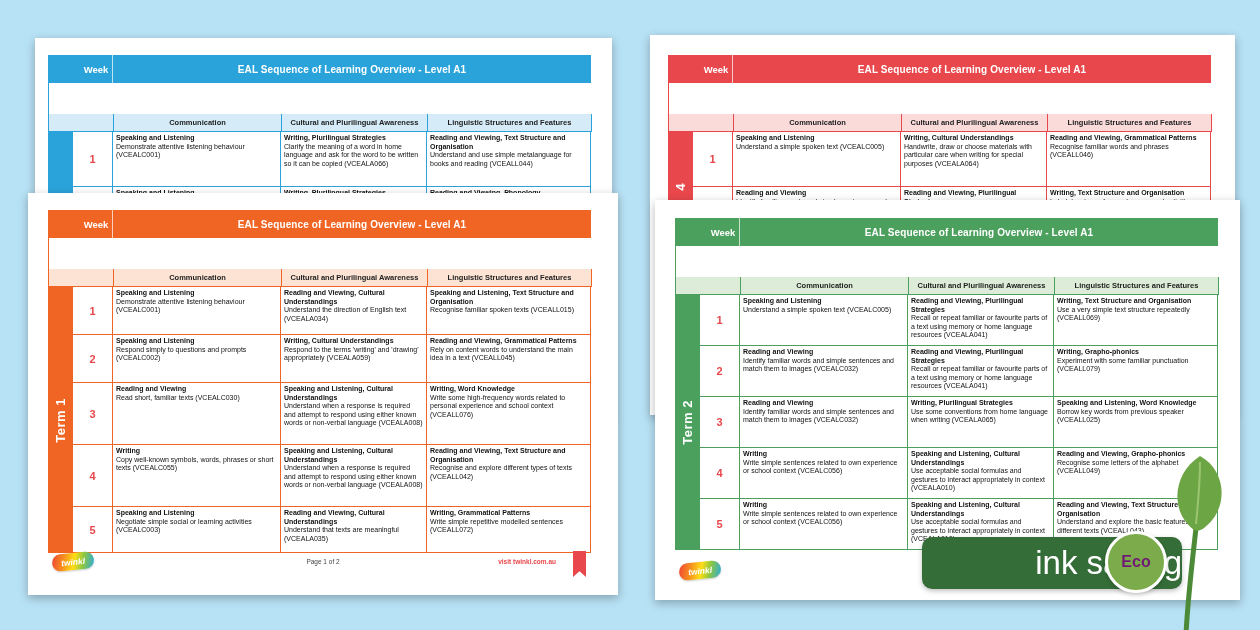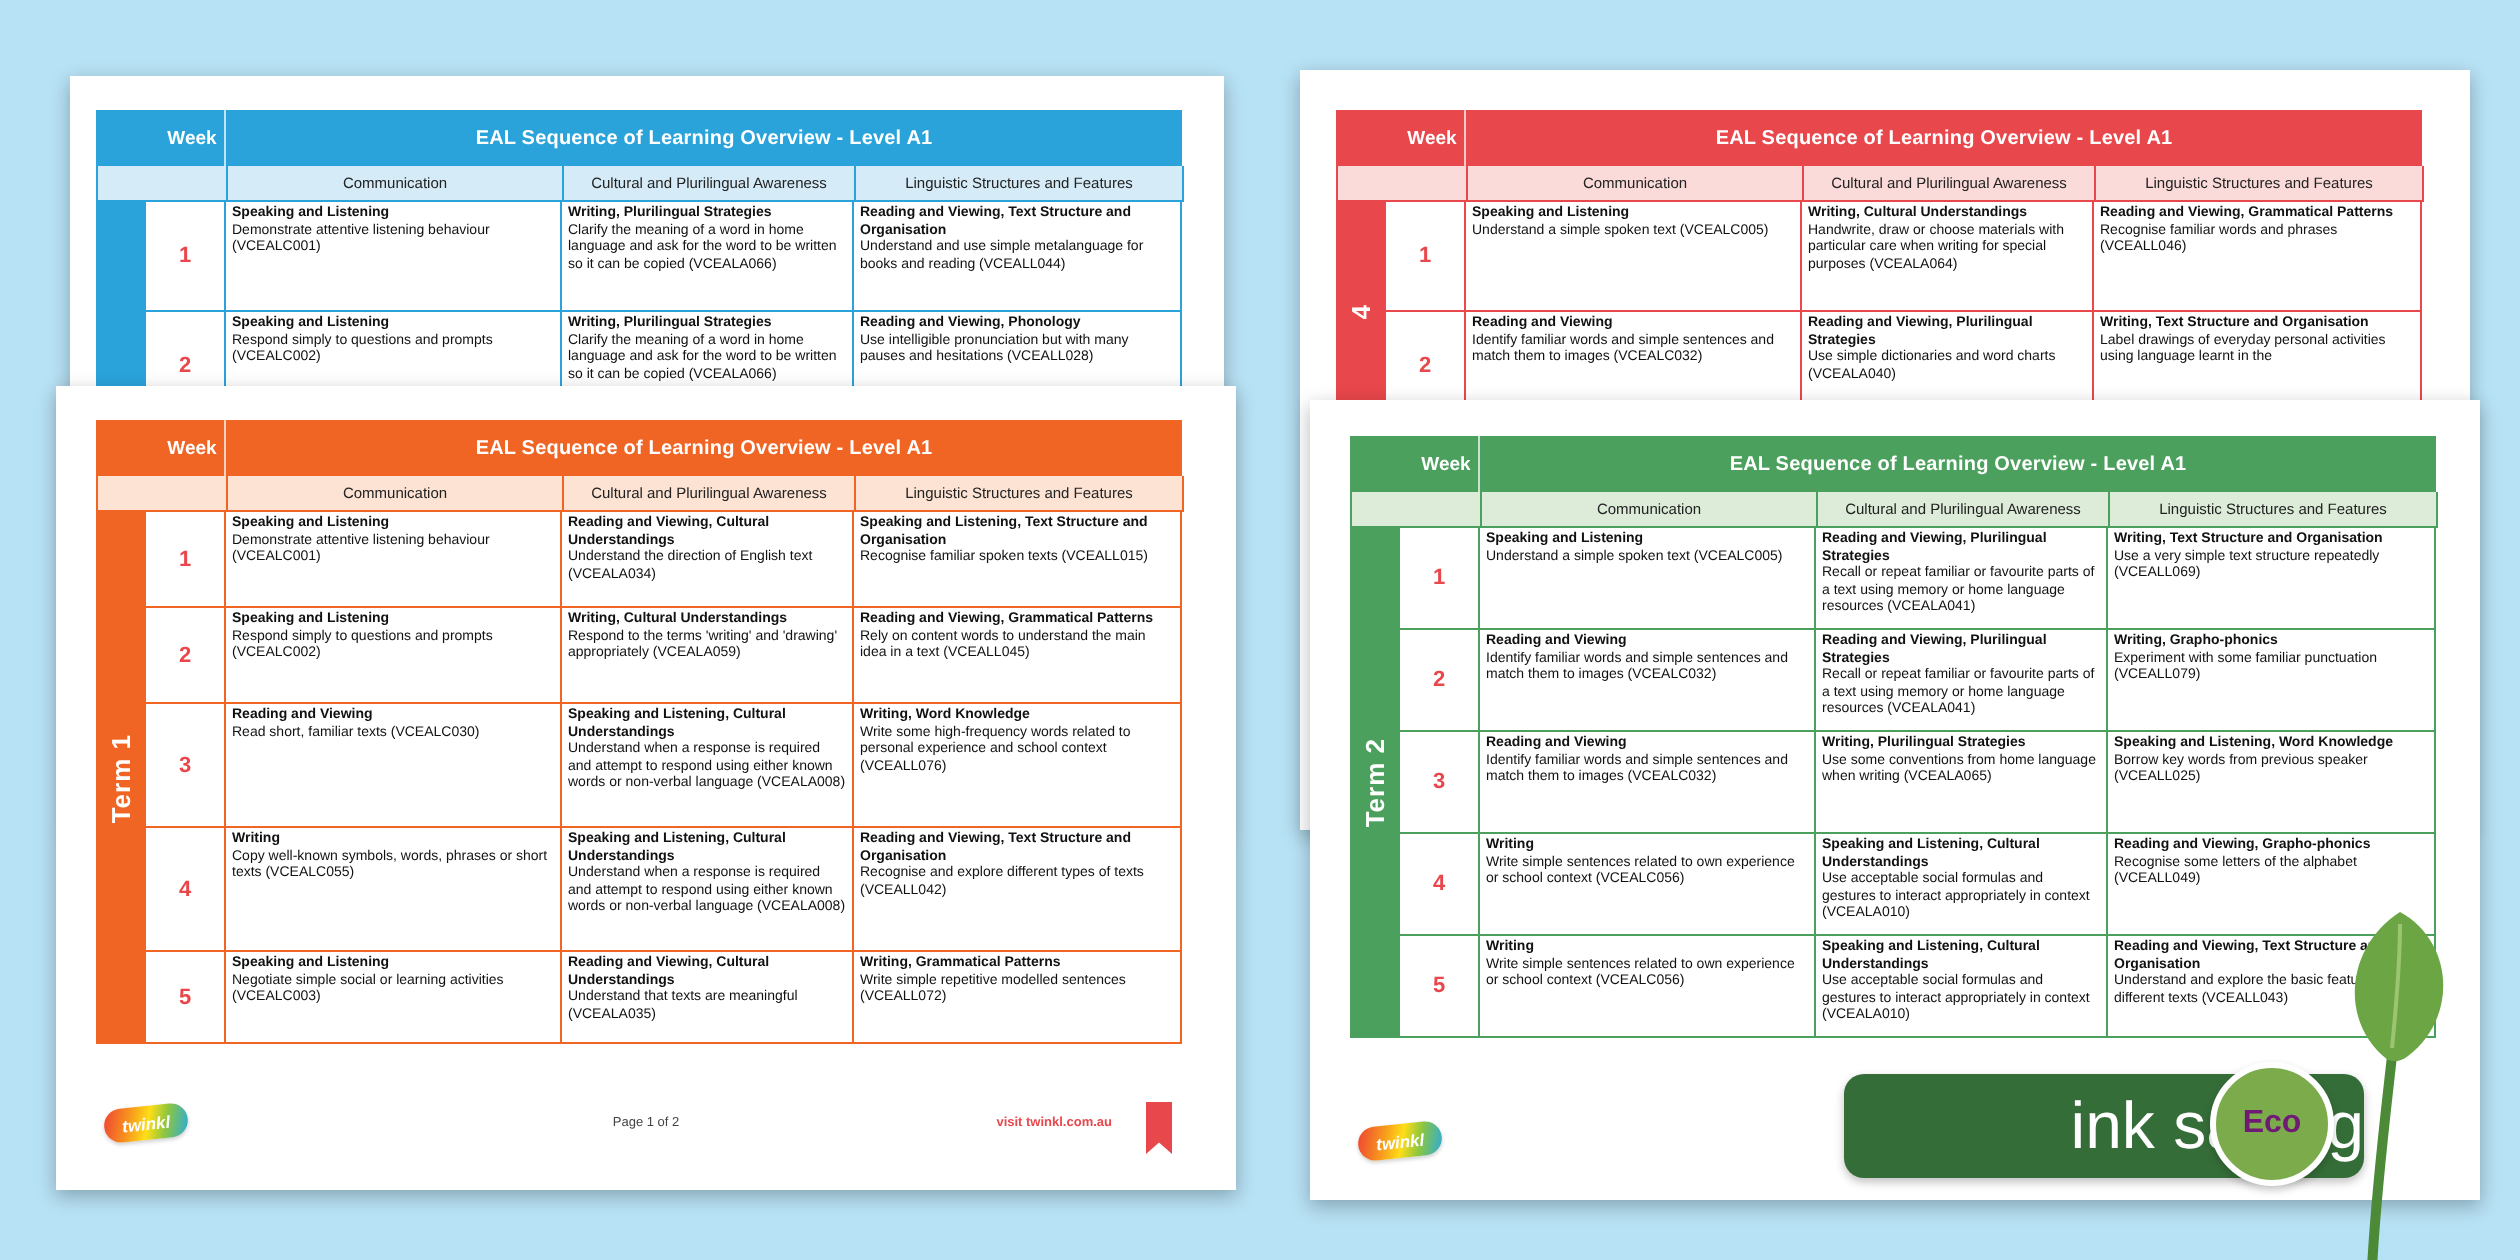--- a/index.html
+++ b/index.html
@@ -29,24 +29,24 @@
 
   .tbl-header {
     display:grid; grid-template-columns:65px 1fr; height:28px;
     background:var(--hdr); color:#fff; font-weight:bold;
   }
   .hdr-week  { display:flex; align-items:center; justify-content:center; font-size:9.5px; border-right:1px solid rgba(255,255,255,0.7);padding-left:32px; }
   .hdr-title { display:flex; align-items:center; justify-content:center; font-size:10px; letter-spacing:0.1px; }
 
   .tbl-sub { display:grid; grid-template-columns:65px 168px 146px 164px; border-left:1px solid var(--bc); }
   .tbl-sub > div {
-    background:var(--lt); height:18px; font-size:7.5px; font-weight:normal; color:#222;
+    background:var(--lt); height:18px; font-size:7.5px; font-weight:bold; color:#222;
     display:flex; align-items:center; justify-content:center; text-align:center;
     border-right:1px solid var(--bc); border-bottom:1px solid var(--bc);
-    white-space:nowrap; overflow:hidden;
+    white-space:nowrap; overflow:hidden;margin-top:31px;
   }
 
   .tbl-body { display:flex; }
   .term-bar { width:25px; background:var(--hdr); display:flex; align-items:center; justify-content:center; }
   .term-label {
     writing-mode:vertical-rl; transform:rotate(180deg);
     color:#fff; font-weight:bold; font-size:13px; letter-spacing:0.5px; white-space:nowrap;
   }
   .rows { flex:1; border-left:1px solid var(--bc); }
   .row { display:grid; grid-template-columns:40px 168px 146px 164px; }

